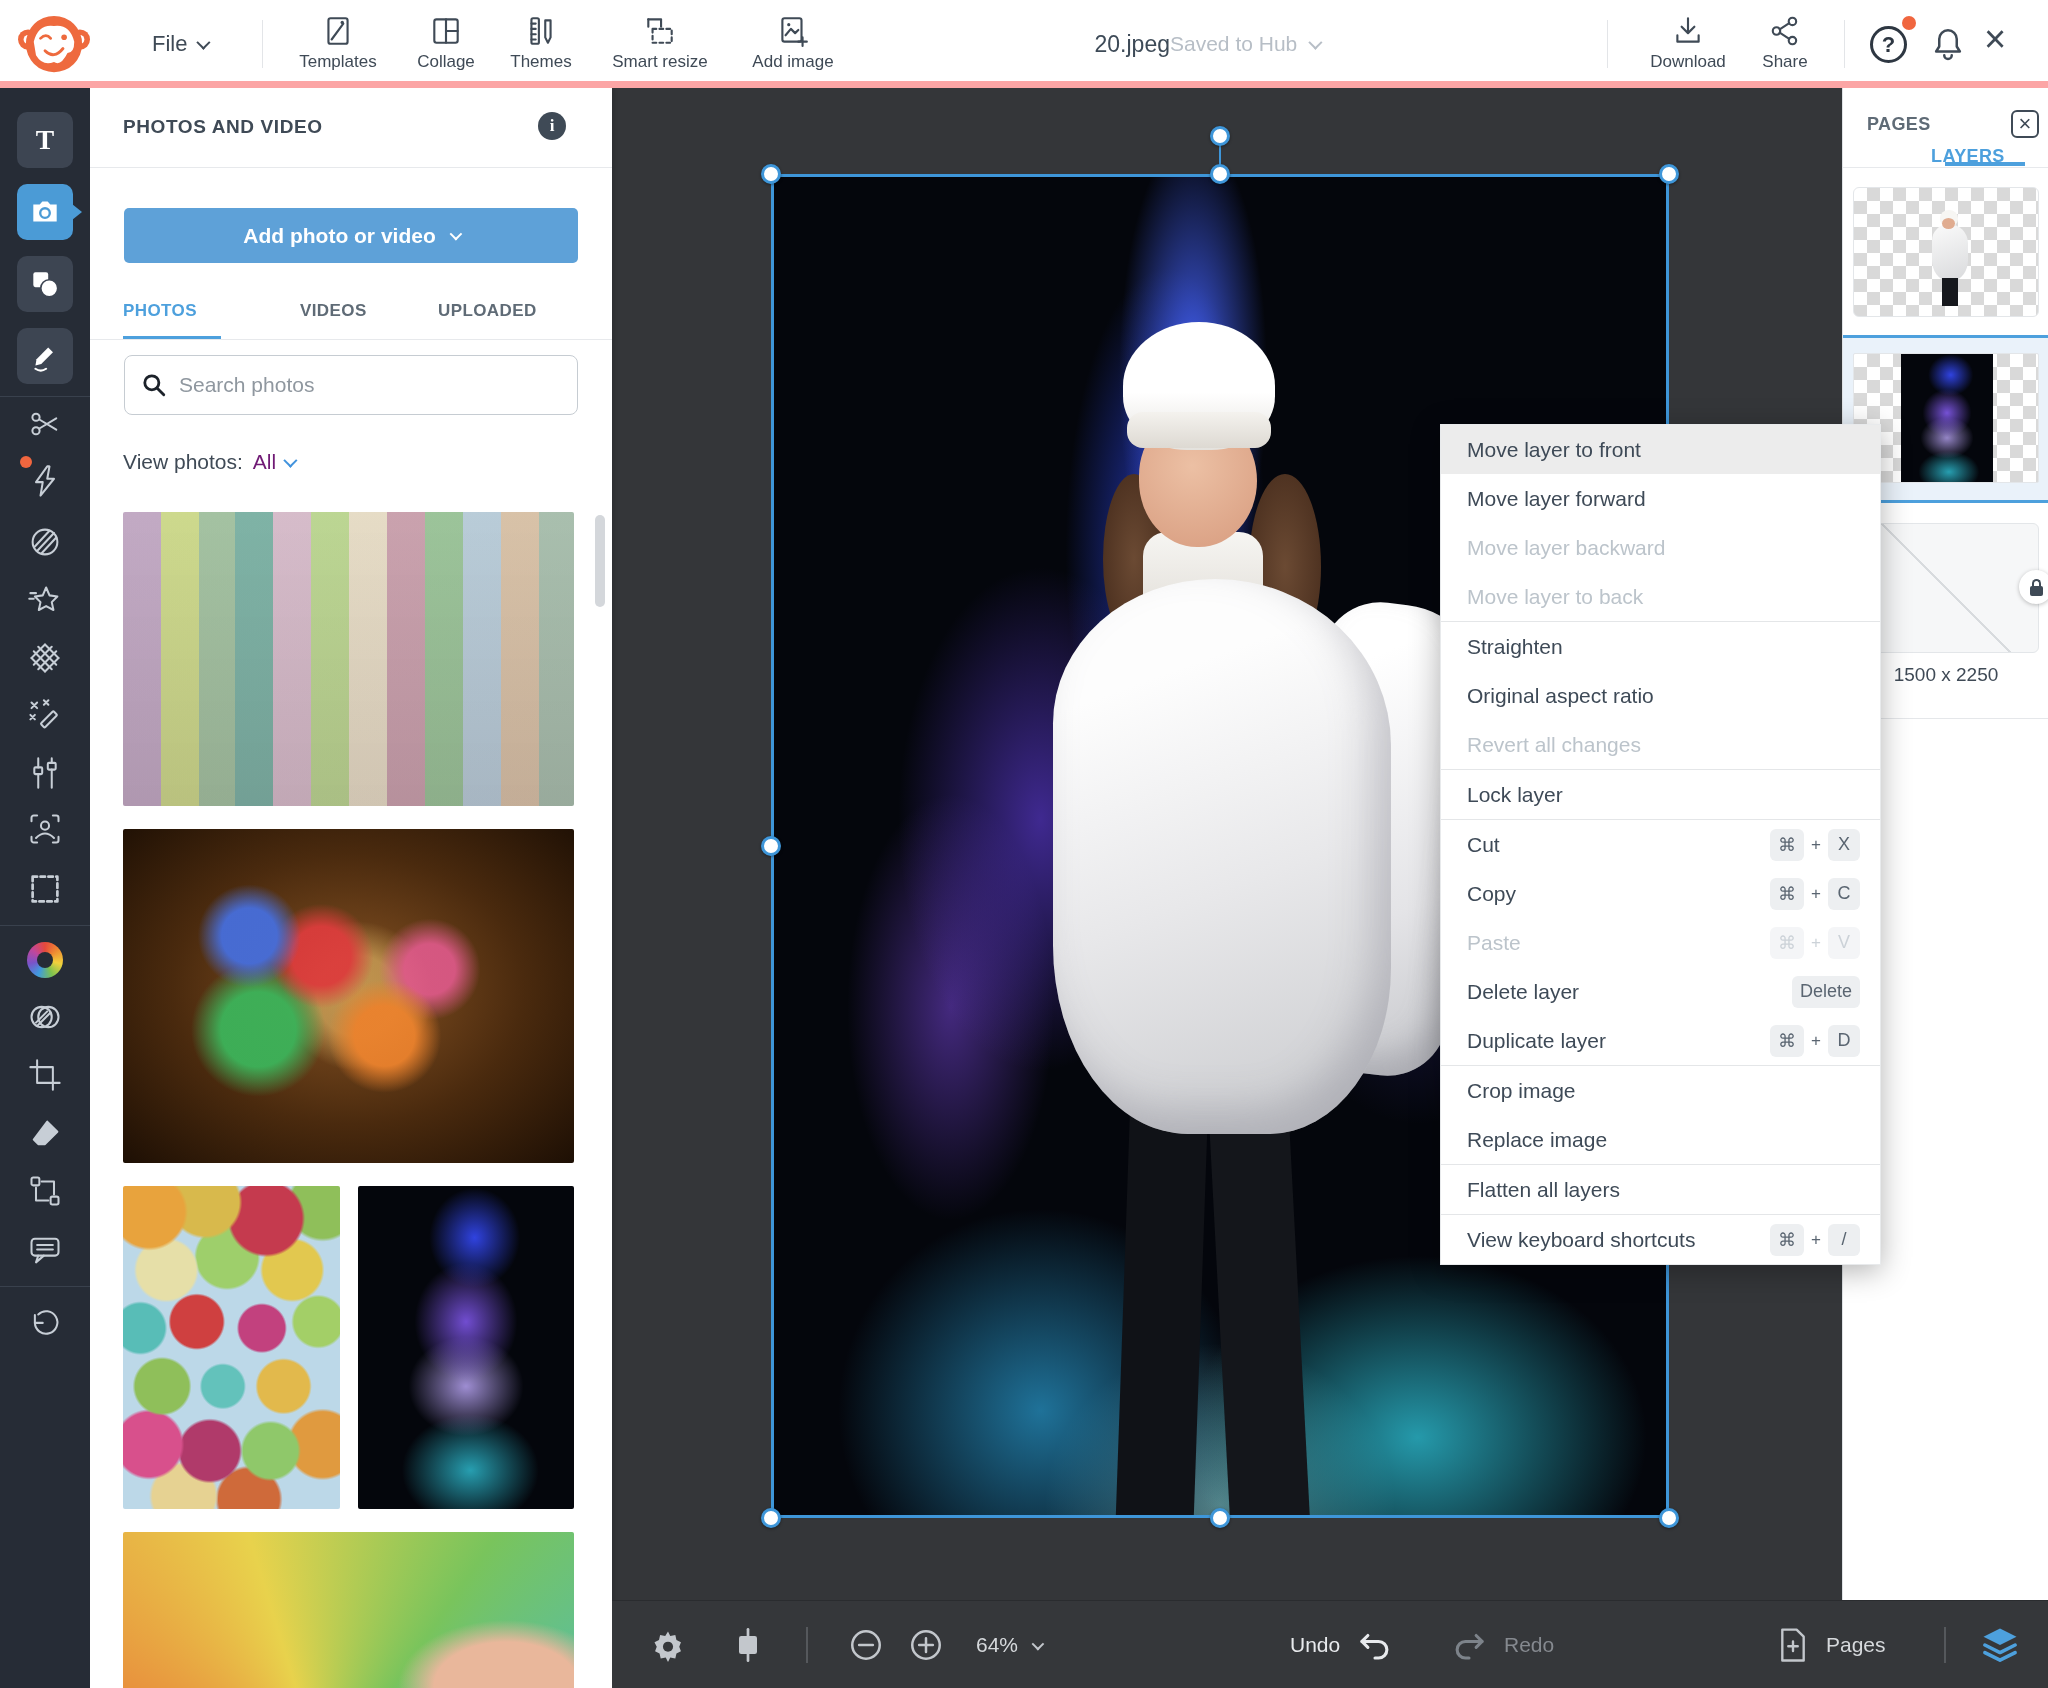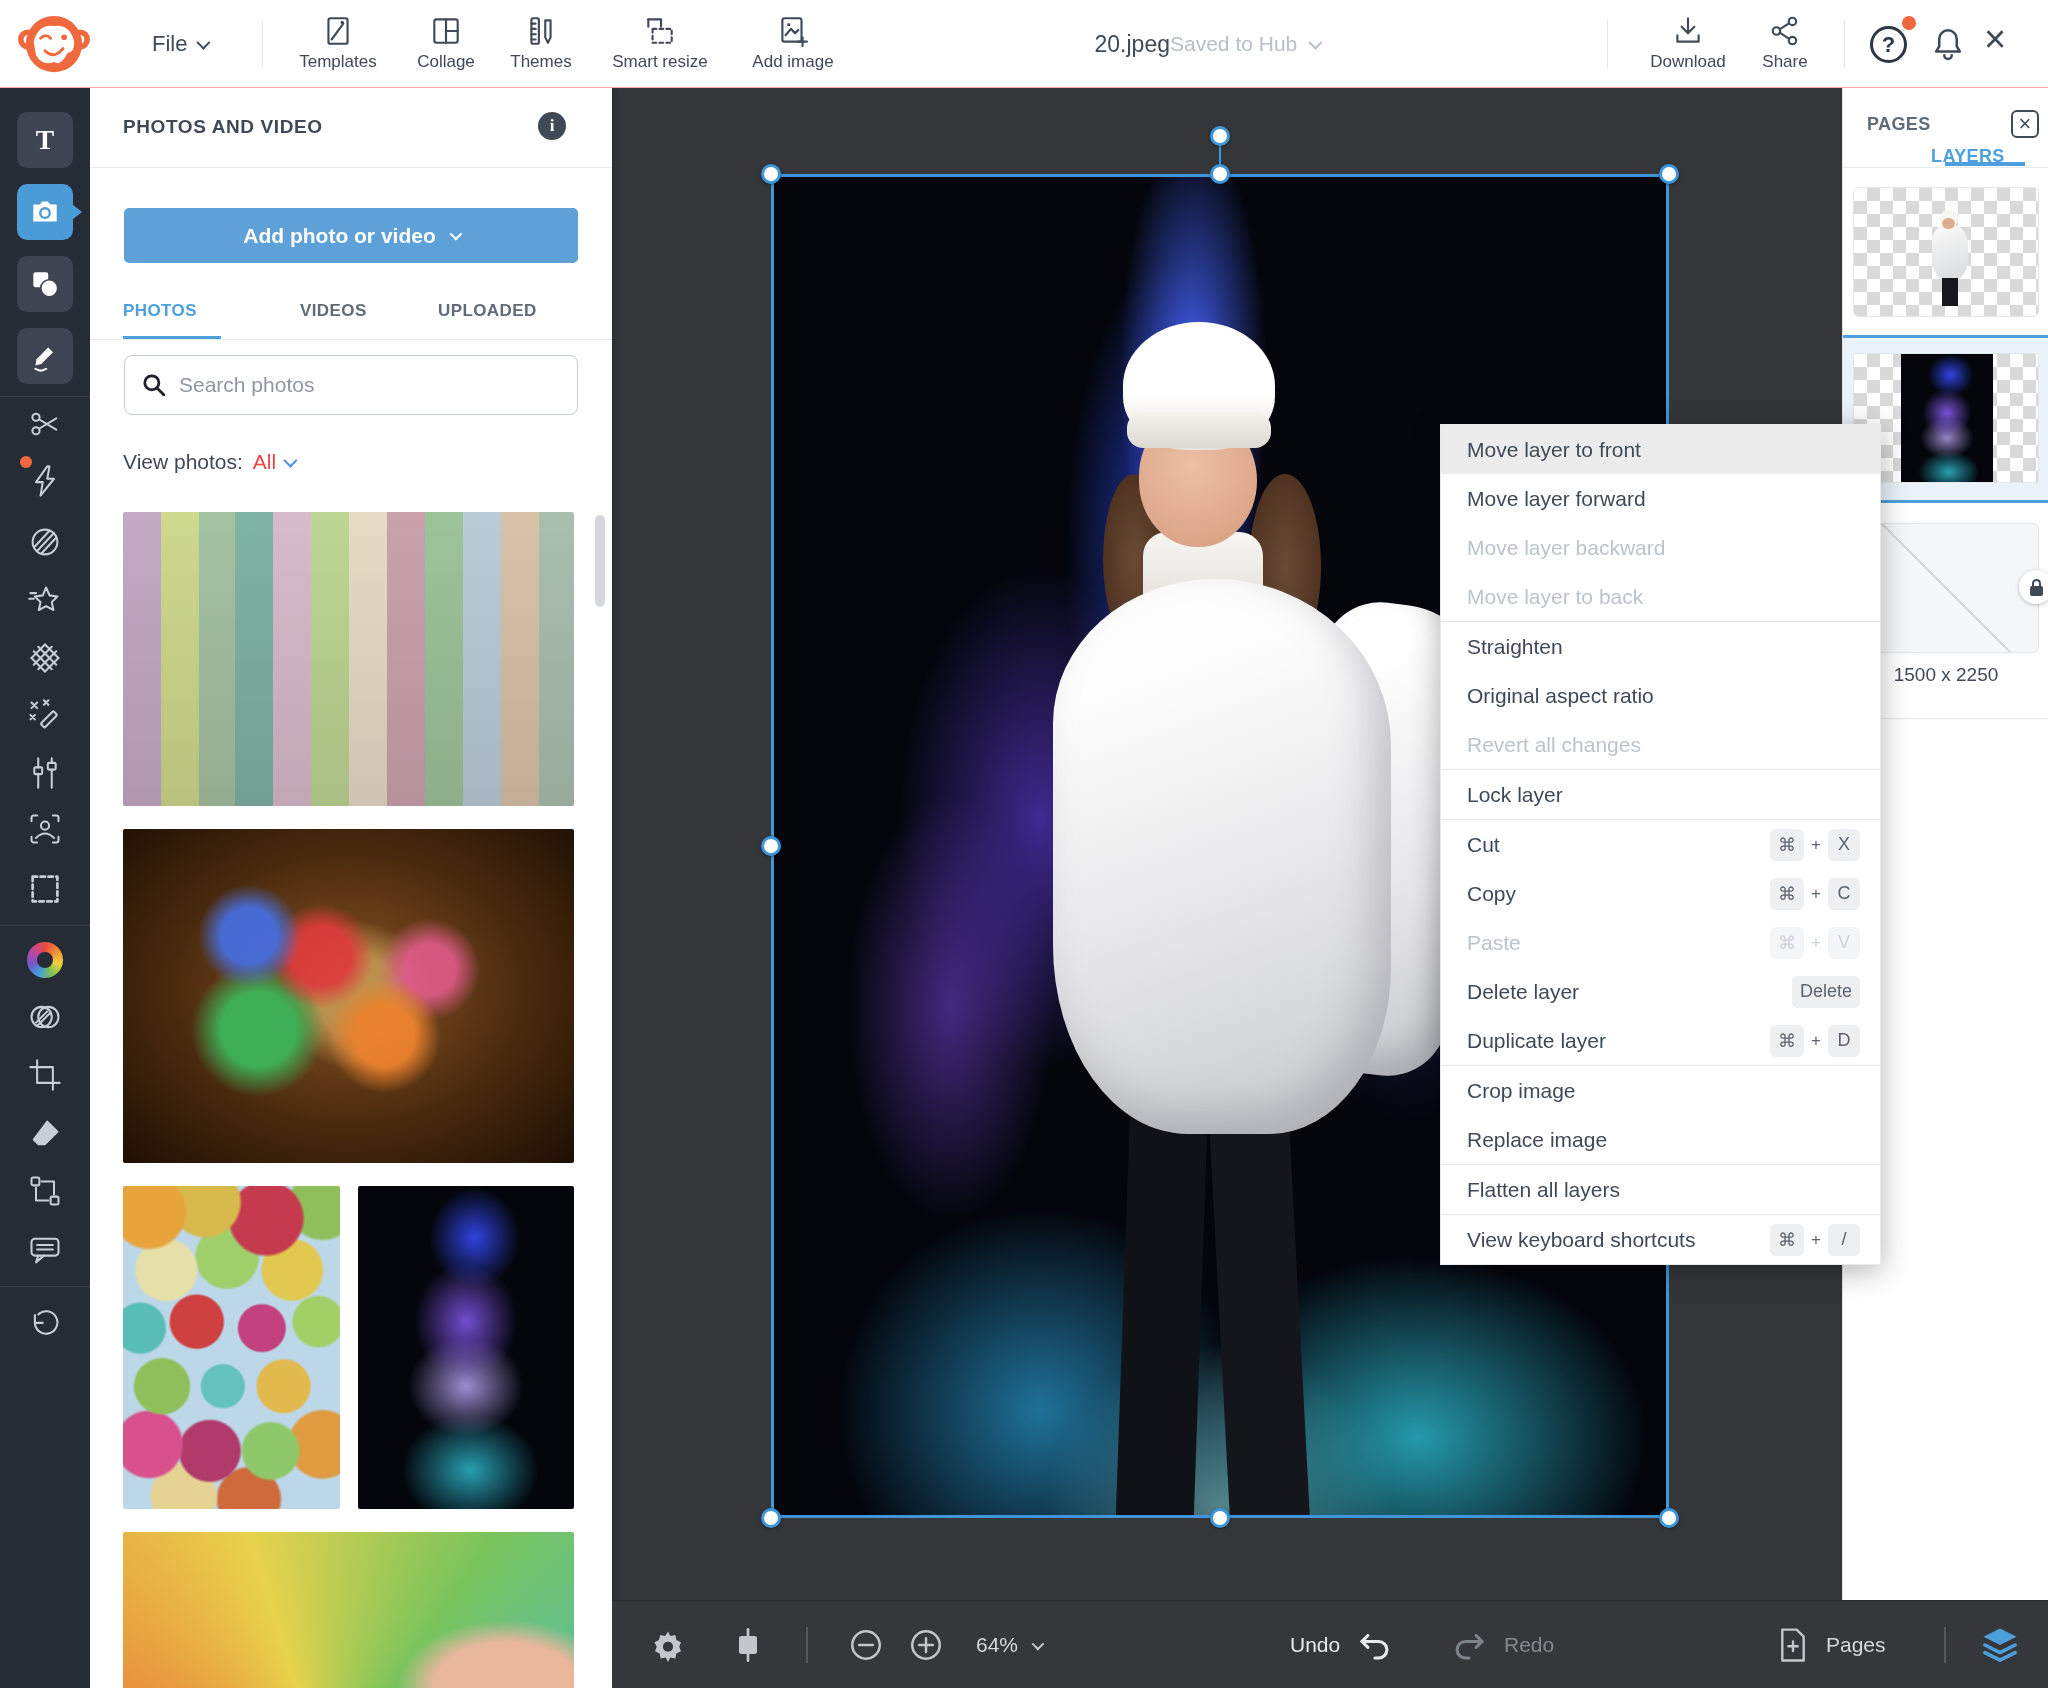--- a/index.html
+++ b/index.html
@@ -2,21 +2,21 @@
 <html><head>
 <meta charset="utf-8">
 <style>
   * { margin:0; padding:0; box-sizing:border-box; }
   html,body { background:#1e2128; }
   body { font-family:"Liberation Sans", sans-serif; }
   #app { position:relative; width:2048px; height:1688px; background:#343639; overflow:hidden; }
   .abs { position:absolute; }
 
   
-  .topbar { position:absolute; left:0; top:0; width:2048px; height:88px; background:#ffffff; z-index:60; border-bottom:1px solid #fca5a5; }
+  .topbar { position:absolute; left:0; top:0; width:2048px; height:88px; background:#ffffff; z-index:60; border-bottom:7px solid #fca5a5; }
   .tb-item { position:absolute; top:8px; height:72px; display:flex; flex-direction:column; align-items:center; justify-content:space-between; padding:6px 0 8px; color:#3f4a56; cursor:pointer; }
   .tb-item .lbl { font-size:17px; color:#3f4a56; white-space:nowrap; }
   .tb-icon svg { stroke:#3f4a56; fill:none; stroke-width:2; stroke-linecap:round; stroke-linejoin:round; }
   .vdiv { position:absolute; top:20px; width:1px; height:48px; background:#e3e5e8; }
   .file-menu { position:absolute; left:152px; top:0; height:88px; display:flex; align-items:center; gap:10px; font-size:22px; color:#3f4a56; cursor:pointer; }
   .chev { display:inline-block; width:10px; height:10px; border-right:2.5px solid #3f4a56; border-bottom:2.5px solid #3f4a56; transform:rotate(45deg) translateY(-2px); }
   .doc-title { position:absolute; left:1000px; top:0; width:170px; height:88px; display:flex; align-items:center; justify-content:flex-end; font-size:23px; color:#3d4a57; }
   .saved { position:absolute; left:1170px; top:0; height:88px; display:flex; align-items:center; gap:12px; font-size:21px; color:#b7bec6; cursor:pointer; }
   .chev-gray { border-color:#b7bec6; }
   .help-btn { position:absolute; left:1870px; top:26px; width:37px; height:37px; border:3px solid #2e3742; border-radius:50%; display:flex; align-items:center; justify-content:center; font-size:22px; font-weight:bold; color:#2e3742; cursor:pointer; }
@@ -44,21 +44,21 @@
   .add-btn { position:absolute; left:34px; top:120px; width:454px; height:55px; background:#5ea1d8; border:none; border-radius:5px; color:#fff; font-size:21px; font-weight:bold; font-family:"Liberation Sans",sans-serif; display:flex; align-items:center; justify-content:center; gap:14px; cursor:pointer; }
   .chev-w { border-color:#fff; width:9px; height:9px; }
   .tabs { position:absolute; left:0; top:205px; width:522px; height:47px; }
   .tab { position:absolute; top:8px; font-size:17px; font-weight:bold; letter-spacing:.4px; color:#5f6b76; cursor:pointer; }
   .tab.active { color:#4da0dd; }
   .tab-underline { position:absolute; left:33px; top:43px; width:98px; height:4px; background:#4da0dd; }
   .search-box { position:absolute; left:34px; top:267px; width:454px; height:60px; border:1.5px solid #c6ccd2; border-radius:8px; display:flex; align-items:center; padding:0 16px; gap:12px; background:#fff; }
   .search-box input { border:none; outline:none; flex:1; font-size:21px; color:#3f4a56; font-family:"Liberation Sans",sans-serif; }
   .search-box input::placeholder { color:#8f979f; }
   .view-row { position:absolute; left:33px; top:362px; display:flex; align-items:center; gap:10px; font-size:21px; color:#3f4a56; }
-  .view-all { color:#ef4444; cursor:pointer; display:flex; align-items:center; gap:8px; }
+  .view-all { color:#701a75; cursor:pointer; display:flex; align-items:center; gap:8px; }
   .chev-blue { border-color:#4193dd; }
   .thumb { position:absolute; left:33px; width:451px; border-radius:2px; cursor:pointer; }
   .scrollbar { position:absolute; left:505px; top:427px; width:10px; height:92px; border-radius:5px; background:#d4d7db; }
 
   .th-planks { top:424px; height:294px;
     background:repeating-linear-gradient(90deg,#c2aac4 0 38px,#cdd98d 38px 76px,#a4c2a2 76px 112px,#7fb3a6 112px 150px,#d6bcca 150px 188px,#bcd693 188px 226px,#e6dcc6 226px 264px,#caa2ae 264px 302px,#9cc49a 302px 340px,#b9ccd8 340px 378px,#d8c2a8 378px 416px,#a9bfae 416px 451px),
     linear-gradient(0deg, rgba(90,70,80,.15), rgba(255,255,255,.12));
     background-blend-mode:multiply; }
   .th-toys { top:741px; height:334px;
     background:

